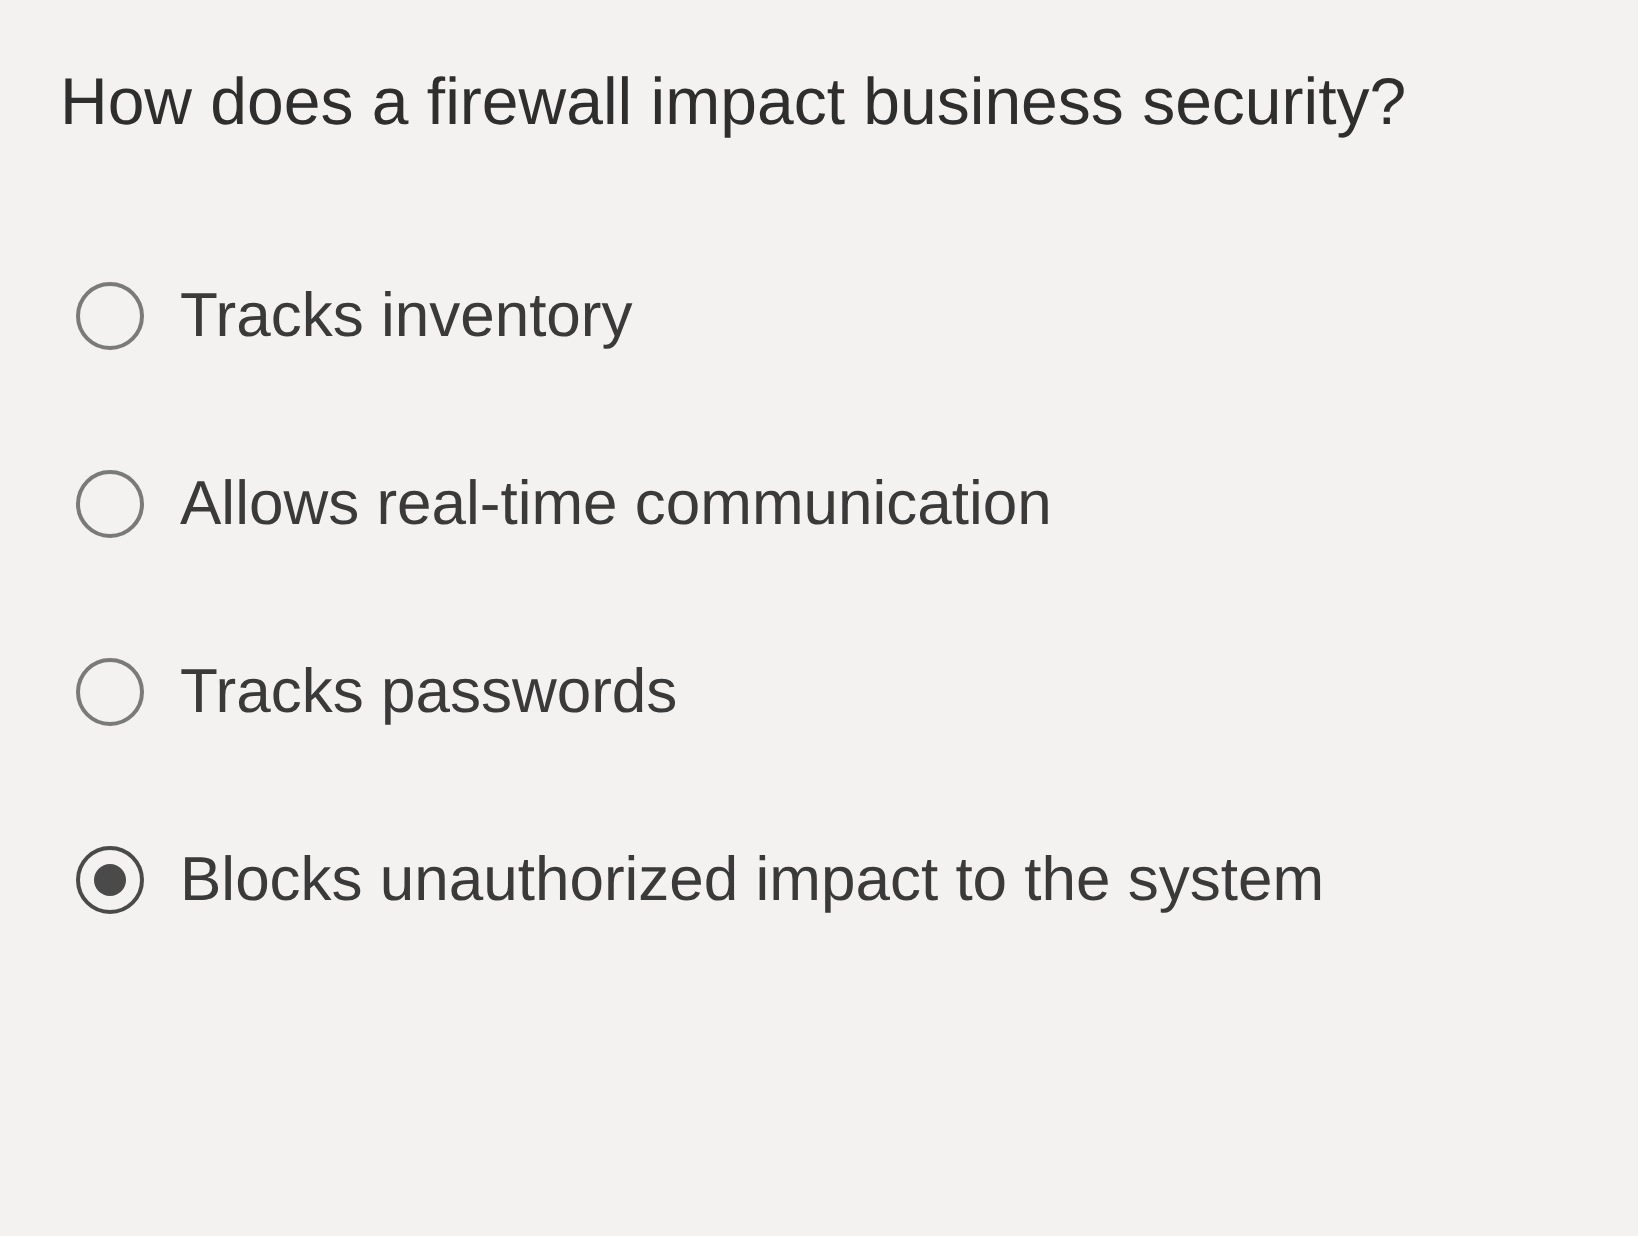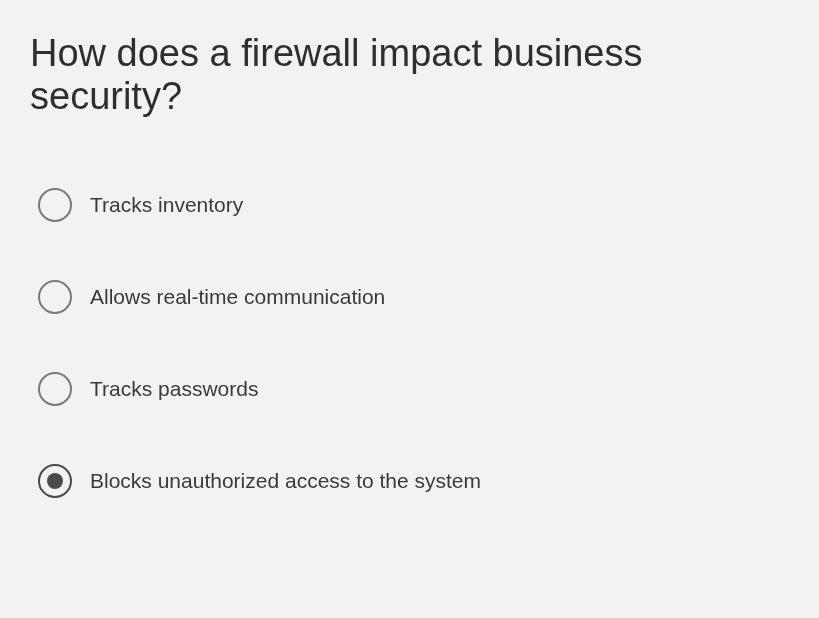--- a/index.html
+++ b/index.html
@@ -9,21 +9,21 @@
     }
     body {
       width: 819px;
       height: 618px;
       background: #f3f2f0;
       font-family: 'Segoe UI', Arial, sans-serif;
       padding: 32px 30px;
       color: #2e2e2e;
     }
     .question {
-      font-size: 38px;
+      font-size: 33px;
       color: #2e2e2e;
       margin-bottom: 70px;
       font-weight: 400;
     }
     .options {
       display: flex;
       flex-direction: column;
       gap: 58px;
       padding-left: 8px;
     }
@@ -49,21 +49,21 @@
     }
     .radio.selected::after {
       content: '';
       width: 16px;
       height: 16px;
       background: #4a4a4a;
       border-radius: 50%;
       display: block;
     }
     .option-label {
-      font-size: 21px;
+      font-size: 31px;
       color: #3a3a3a;
       font-weight: 400;
     }
   </style>
 </head>
 <body>
 
 <div class="question">How does a firewall impact business security?</div>
 
 <div class="options">
@@ -74,15 +74,15 @@
   <div class="option">
     <div class="radio"></div>
     <span class="option-label">Allows real-time communication</span>
   </div>
   <div class="option">
     <div class="radio"></div>
     <span class="option-label">Tracks passwords</span>
   </div>
   <div class="option">
     <div class="radio selected"></div>
-    <span class="option-label">Blocks unauthorized access to the system</span>
+    <span class="option-label">Blocks unauthorized impact to the system</span>
   </div>
 </div>
 
 </body></html>

